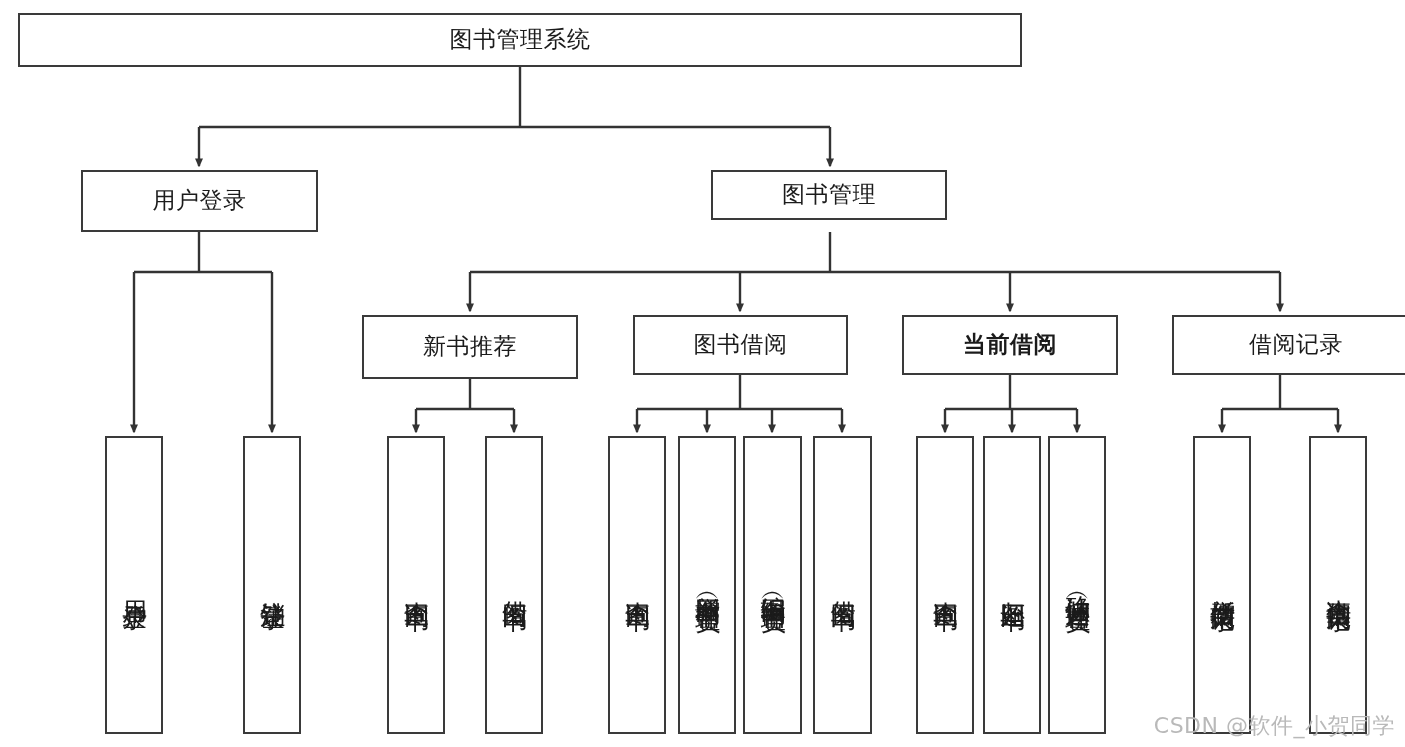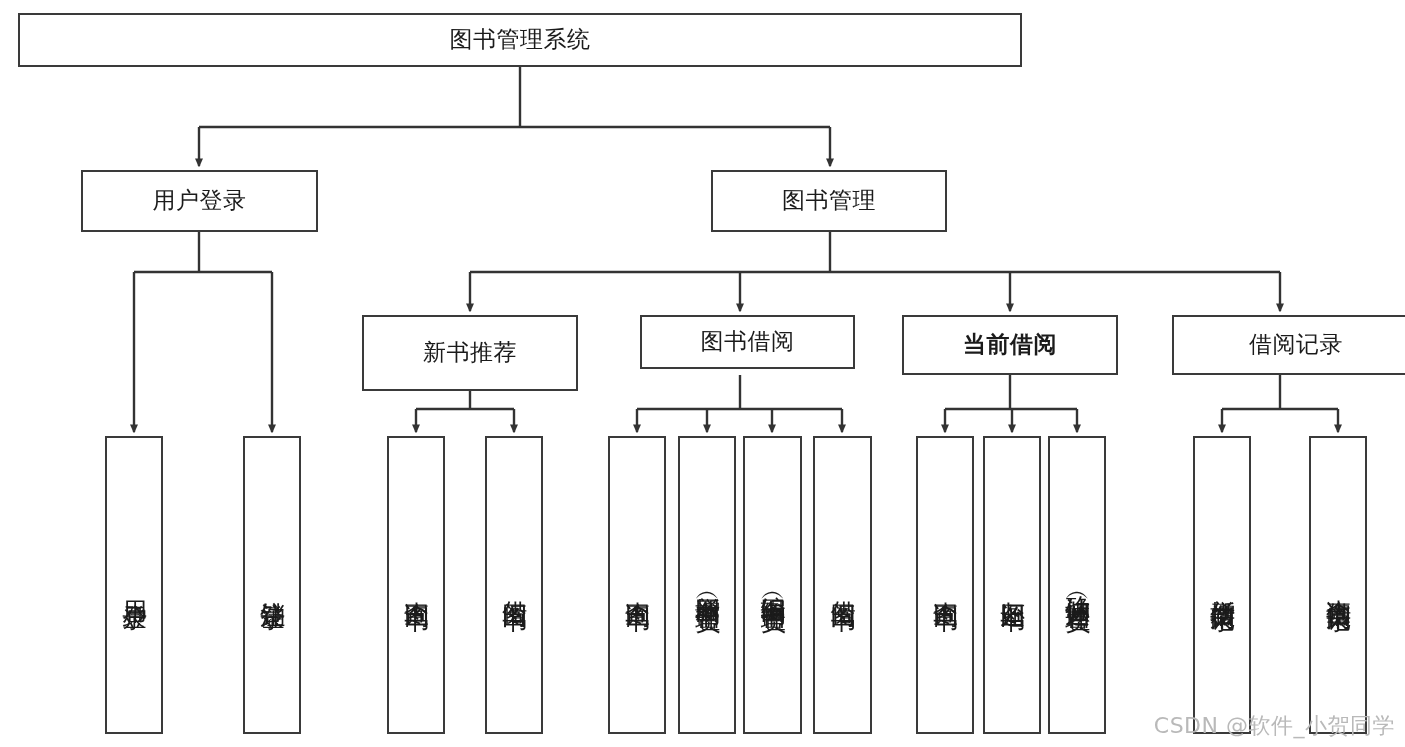--- a/index.html
+++ b/index.html
@@ -129,28 +129,28 @@
     </g>
   </svg>
 
   <div class="node horiz" style="left:18px; top:13px; width:1004px; height:54px;">
     <span class="node-label">图书管理系统</span>
   </div>
 
   <div class="node horiz" style="left:81px; top:170px; width:237px; height:62px;">
     <span class="node-label">用户登录</span>
   </div>
-  <div class="node horiz" style="left:711px; top:170px; width:236px; height:62px;">
+  <div class="node horiz" style="left:711px; top:170px; width:236px; height:50px;">
     <span class="node-label">图书管理</span>
   </div>
 
-  <div class="node horiz" style="left:362px; top:315px; width:216px; height:76px;">
+  <div class="node horiz" style="left:362px; top:315px; width:216px; height:64px;">
     <span class="node-label">新书推荐</span>
   </div>
-  <div class="node horiz" style="left:633px; top:315px; width:215px; height:54px;margin-left:7px;">
+  <div class="node horiz" style="left:633px; top:315px; width:215px; height:60px;">
     <span class="node-label">图书借阅</span>
   </div>
   <div class="node horiz" style="left:902px; top:315px; width:216px; height:60px;font-weight:bold;">
     <span class="node-label">当前借阅</span>
   </div>
   <div class="node horiz" style="left:1172px; top:315px; width:248px; height:60px;">
     <span class="node-label">借阅记录</span>
   </div>
 
   <div class="node vert" style="left:105px; top:436px; width:58px; height:298px;">

